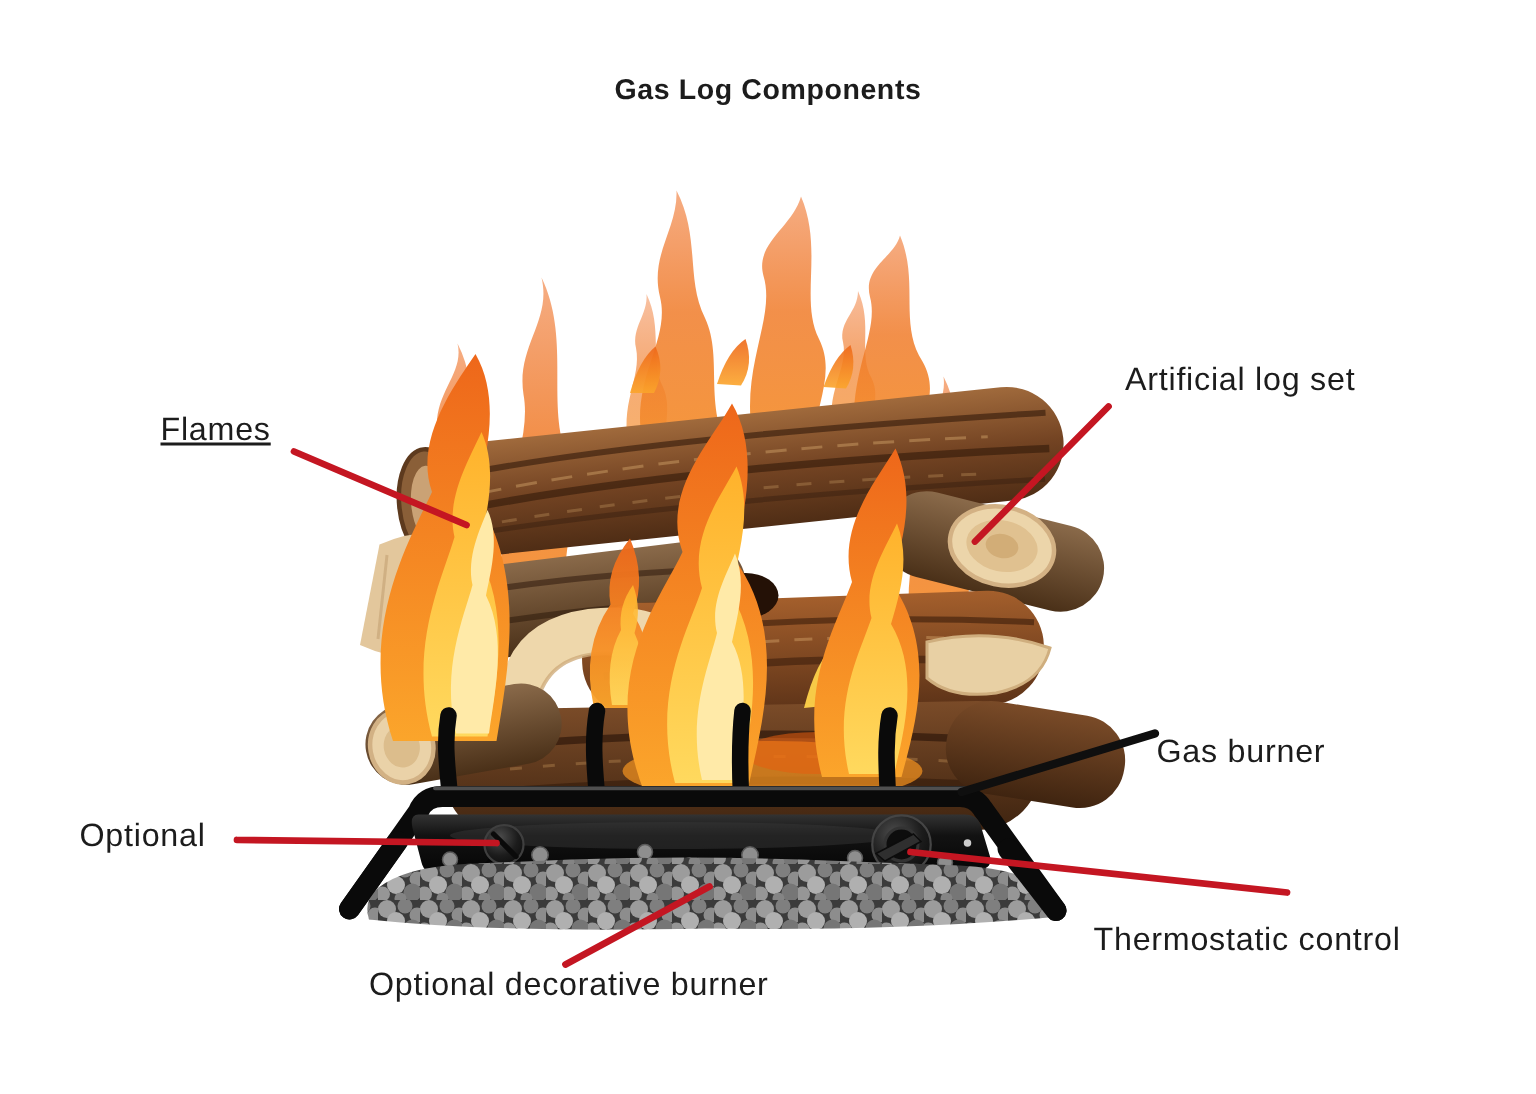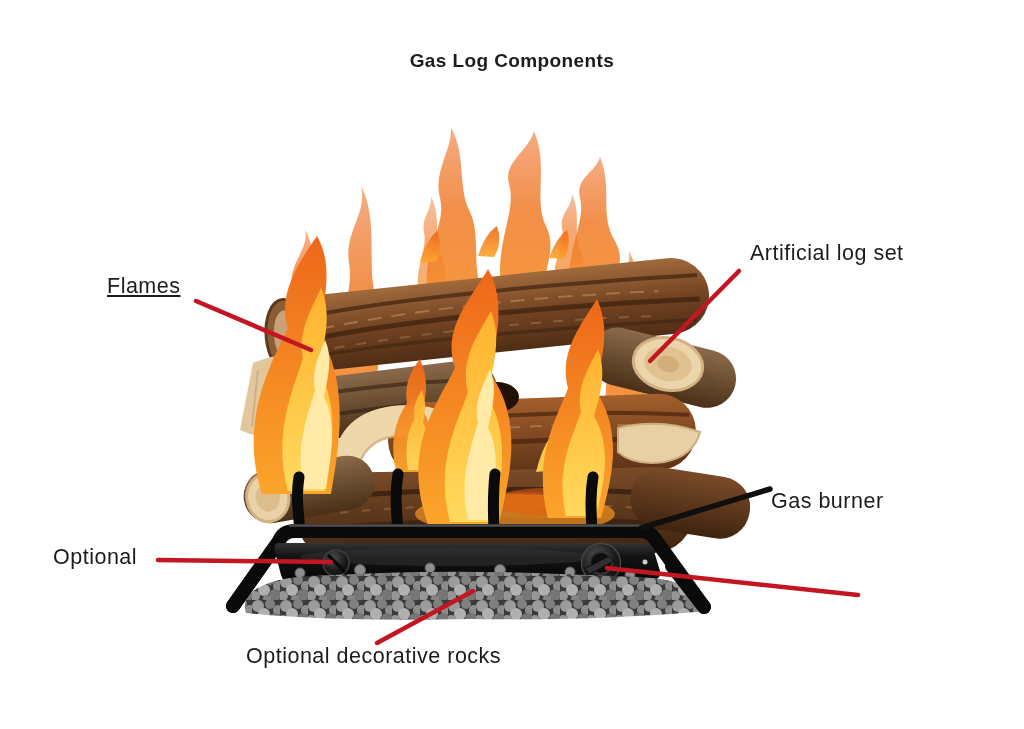--- a/index.html
+++ b/index.html
@@ -228,14 +228,15 @@
       <line class="leader-red" x1="377" y1="643" x2="473" y2="591"></line>
     </g>
   </svg>
 
   <div class="page-title">Gas Log Components</div>
 
   <div class="label lbl-flames">Flames</div>
   <div class="label lbl-artificial">Artificial log set</div>
   <div class="label lbl-gasburner">Gas burner</div>
   <div class="label lbl-ignition">Optional</div>
-  <div class="label lbl-rocks">Optional decorative rocks</div>
+  <div class="label lbl-thermo">Thermostatic control</div>
+  <div class="label lbl-rocks">Optional decorative burner</div>
 </div>
 
 </body></html>

